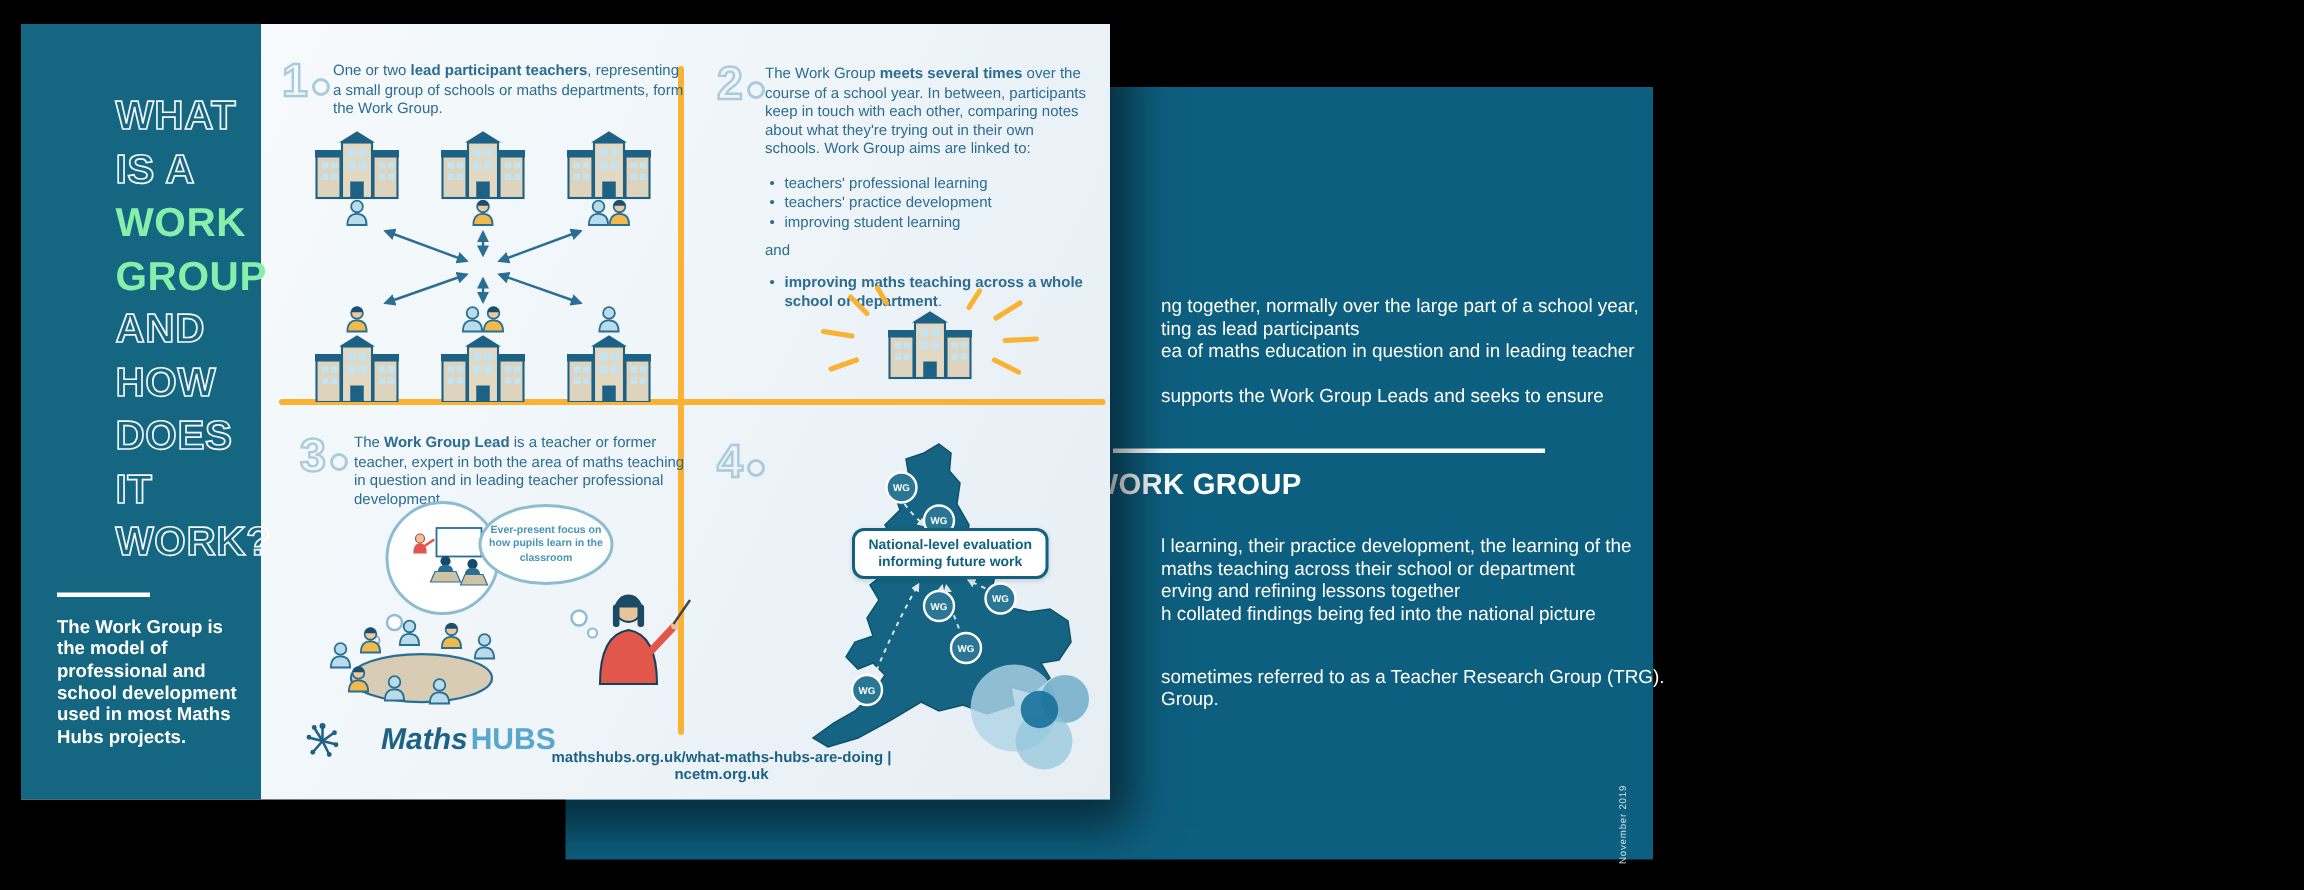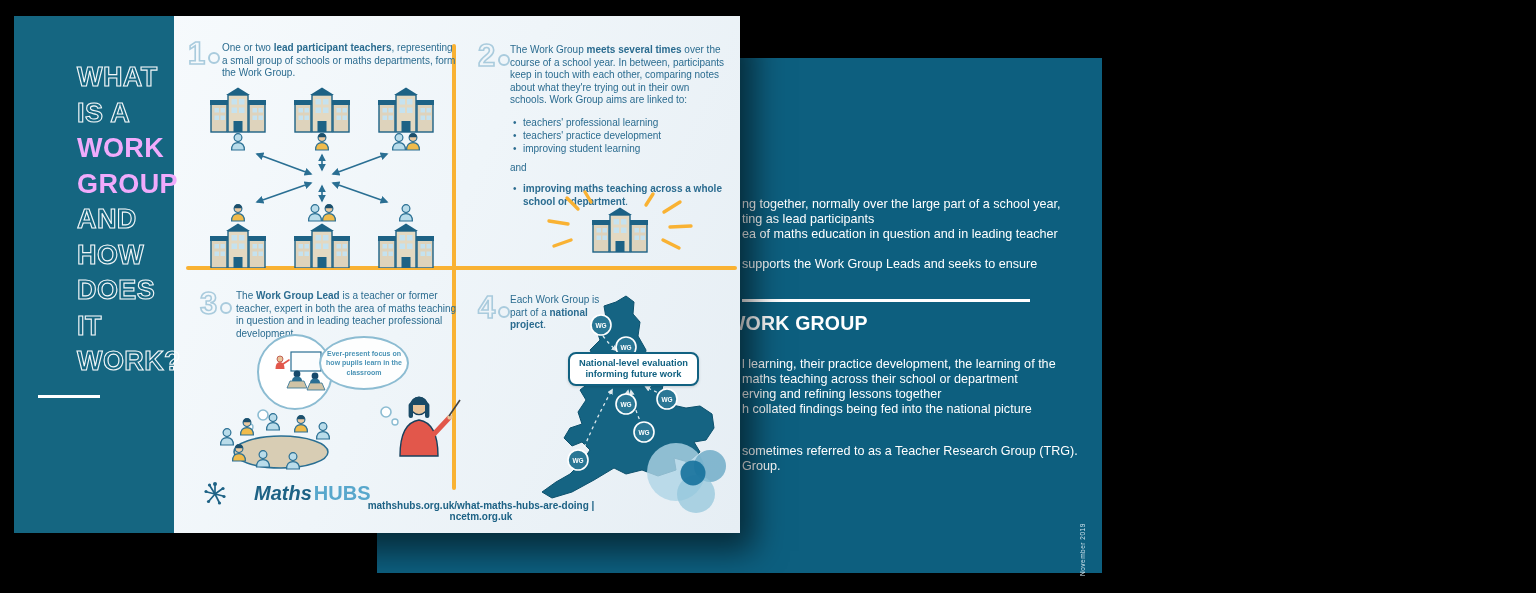--- a/index.html
+++ b/index.html
@@ -3,37 +3,37 @@
 <meta charset="utf-8">
 <style>
   html,body{margin:0;padding:0;background:#000;}
   body{width:1536px;height:593px;position:relative;overflow:hidden;
        font-family:"Liberation Sans",sans-serif;}
   .b{font-weight:700;}
 
   
   .back-page{position:absolute;left:377px;top:58px;width:725px;height:515px;
              background:#0d5f7f;z-index:1;}
-  .bp-line{position:absolute;color:#fff;font-size:12.6px;line-height:15px;white-space:nowrap;}
+  .bp-line{position:absolute;color:#fff;font-size:12.6px;line-height:15px;white-space:nowrap;margin-left:32px;}
   .bp-rule{position:absolute;left:365px;top:241px;width:288px;height:2.5px;background:#fff;}
   .bp-heading{position:absolute;left:350px;top:254px;color:#fff;font-size:19.5px;
               font-weight:700;letter-spacing:.2px;white-space:nowrap;}
   .bp-date{position:absolute;left:702px;top:438px;height:80px;color:#cfe3ec;
            font-size:6.5px;letter-spacing:.5px;writing-mode:vertical-rl;
            transform:rotate(180deg);}
 
   
   .front-page{position:absolute;left:14px;top:16px;width:726px;height:517px;
               background:linear-gradient(115deg,#f9fcfe 0%,#eff5f9 55%,#e6eef4 100%);
               box-shadow:14px 18px 30px rgba(0,0,0,.55);z-index:2;}
   .sidebar{position:absolute;left:0;top:0;width:160px;height:100%;background:#156681;
            padding:44px 0 0 24px;box-sizing:border-box;}
   .ol-line,.solid-line{font-size:27px;font-weight:800;line-height:35.5px;letter-spacing:.4px;margin-left:39px;}
   .ol-line{color:transparent;-webkit-text-stroke:1.1px rgba(255,255,255,.95);}
-  .solid-line{color:#f0abfc;}
+  .solid-line{color:#86efac;}
   .sidebar-rule{width:62px;height:3px;background:#fff;margin:15px 0 13px;}
   .sidebar-desc{width:132px;font-size:12.4px;line-height:14.7px;font-weight:700;color:#fff;}
 
   .divider-v{position:absolute;left:438px;top:28px;width:4px;height:446px;
              background:#f9b233;border-radius:2px;}
   .divider-h{position:absolute;left:172px;top:250px;width:551px;height:4px;
              background:#f9b233;border-radius:2px;}
 
   .section-number{position:absolute;font-size:31px;font-weight:800;line-height:1;
                   color:transparent;-webkit-text-stroke:1.6px #a9cbdd;}
@@ -93,20 +93,21 @@
       <div class="ol-line">IS A</div>
       <div class="solid-line">WORK</div>
       <div class="solid-line">GROUP</div>
       <div class="ol-line">AND</div>
       <div class="ol-line">HOW</div>
       <div class="ol-line">DOES</div>
       <div class="ol-line">IT</div>
       <div class="ol-line">WORK?</div>
     </div>
     <div class="sidebar-rule"></div>
+    <div class="sidebar-desc">The Work Group is the model of professional and school development used in most Maths Hubs projects.</div>
   </div>
 
   <div class="divider-v"></div>
   <div class="divider-h"></div>
 
   <div class="section-number" style="left:174px;top:22px">
     <span>1</span><span class="dot"></span>
   </div>
   <div class="section-text" style="left:208px;top:26px;width:234px"><span>One or two </span><span class="b">lead participant teachers</span><span>, representing a small group of schools or maths departments, form the Work Group.</span></div>
 
@@ -243,21 +244,20 @@
       <rect x="222" y="71" width="4.4" height="15" rx="2" fill="#1a4a66"></rect>
       <circle cx="247" cy="85" r="2.6" fill="#e9c49a"></circle>
       <line x1="246" y1="84" x2="257" y2="68" stroke="#444" stroke-width="1.6"></line>
     </g>
   </svg>
   <div class="thought-text">Ever-present focus on how pupils learn in the classroom</div>
 
   <div class="section-number" style="left:464px;top:276px">
     <span>4</span><span class="dot"></span>
   </div>
-  <div class="section-text" style="left:496px;top:278px;width:100px"><span>Each Work Group is part of a </span><span class="b">national project</span><span>.</span></div>
 
   <svg class="illus" style="left:516px;top:276px" width="200" height="215" viewBox="0 0 200 215">
     <defs>
       <marker id="mw" viewBox="0 0 10 10" refX="7" refY="5" markerWidth="4.5" markerHeight="4.5" orient="auto">
         <path d="M0 0 L10 5 L0 10 Z" fill="#fff"></path>
       </marker>
     </defs>
     <path d="M96 4 L104 10 L103 22 L110 30 L108 44 L116 58 L114 70 L122 80 L134 88 L132 98 L142 102 L138 112 L156 116 L170 114 L182 122 L184 136 L176 148 L164 150 L170 160 L158 170 L144 166 L146 178 L128 184 L112 178 L96 182 L84 176 L64 188 L42 200 L22 206 L12 200 L26 190 L40 182 L52 170 L60 158 L52 150 L42 154 L34 146 L40 136 L52 132 L48 120 L56 108 L50 98 L60 90 L56 78 L66 70 L60 58 L70 48 L66 36 L76 26 L74 14 L86 10 Z" fill="#156483" stroke="#0d516d" stroke-width="1"></path>
     <g stroke="#fff" stroke-width="1.3" fill="none" stroke-dasharray="3 3.5" opacity=".85">
       <path d="M73 44 Q79 52 86 58" marker-end="url(#mw)"></path>

